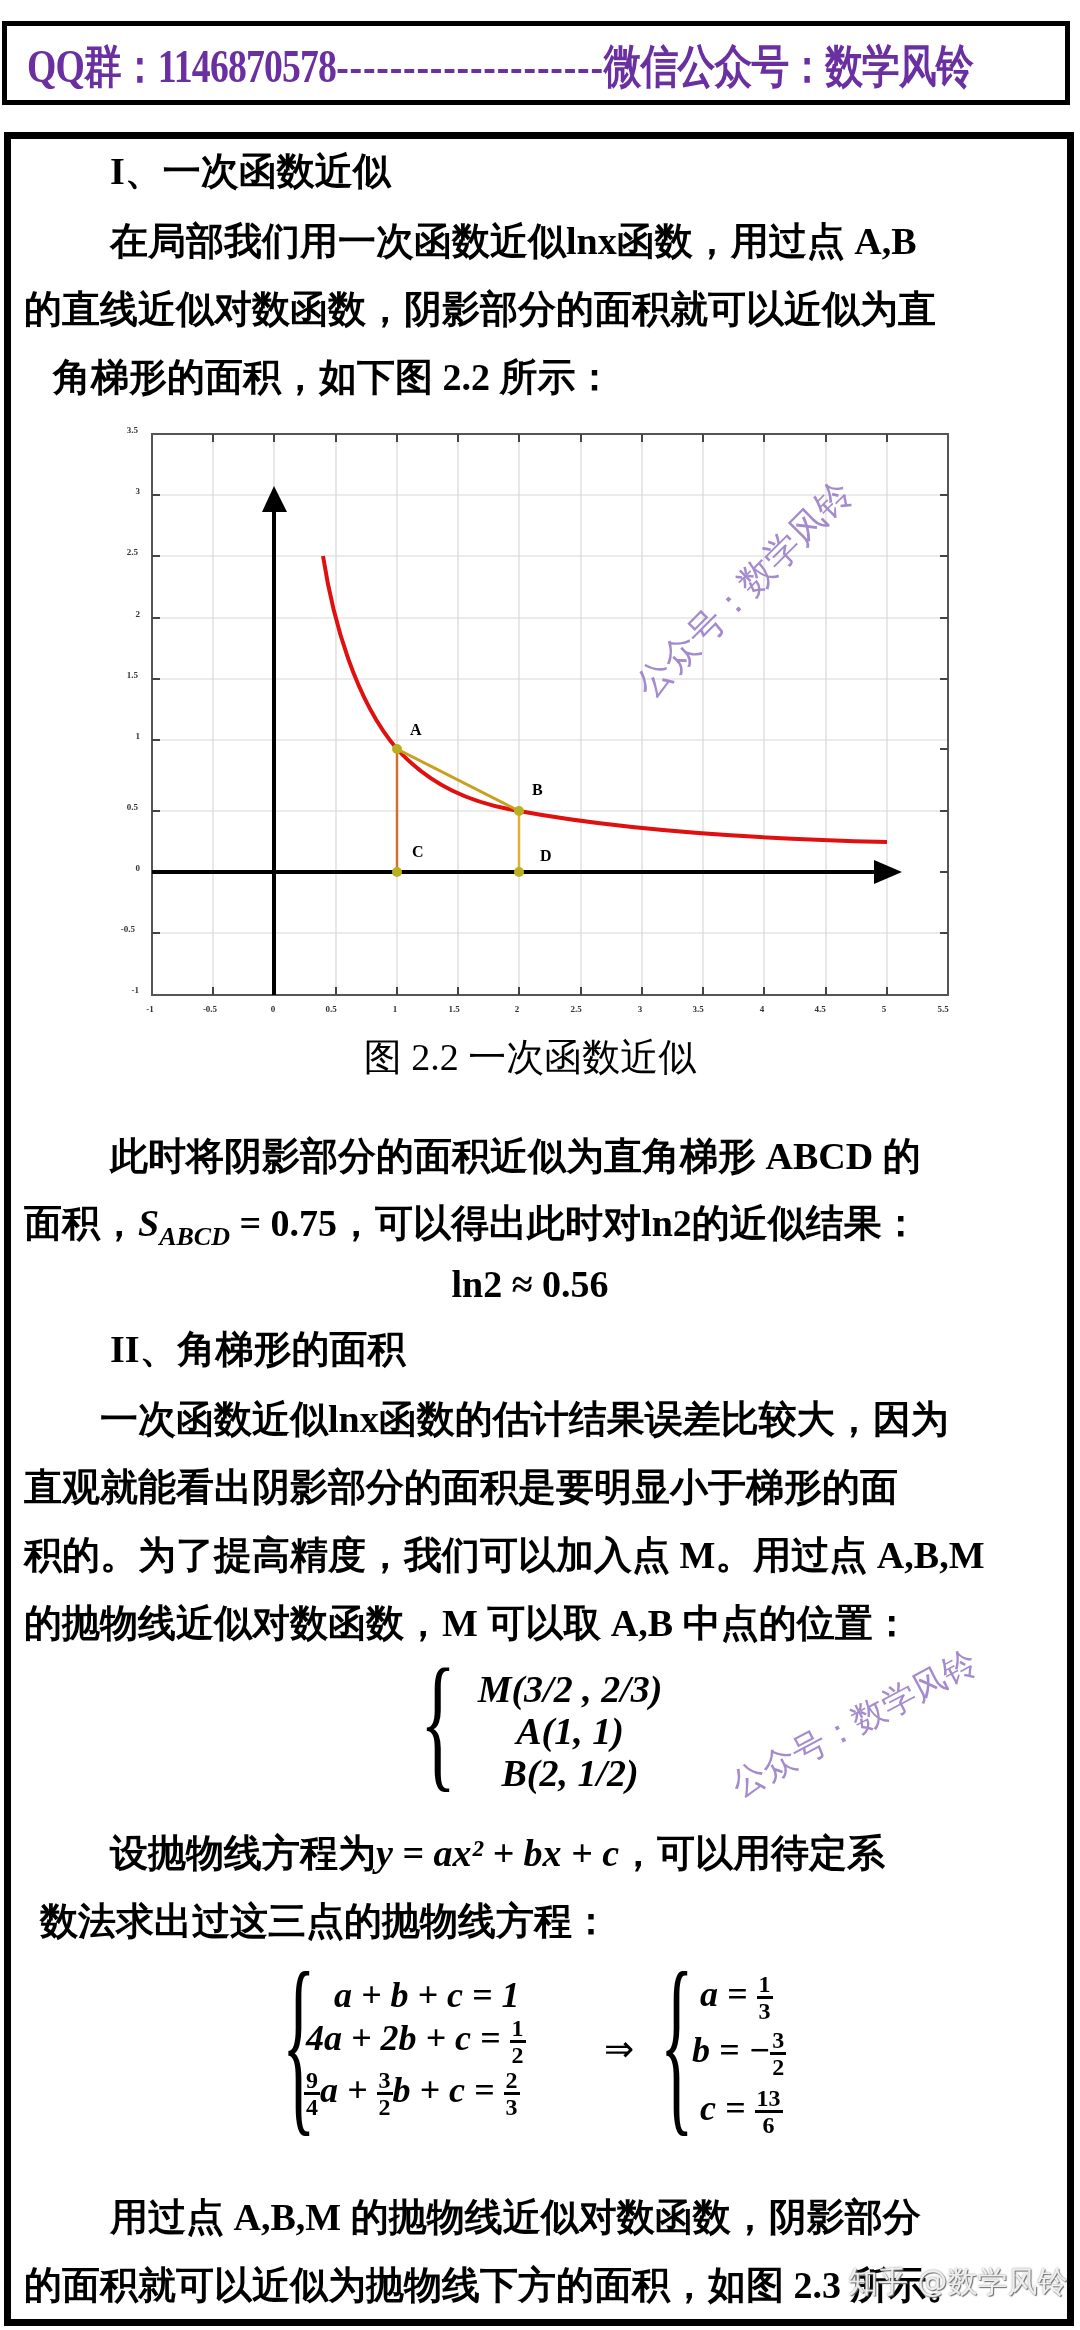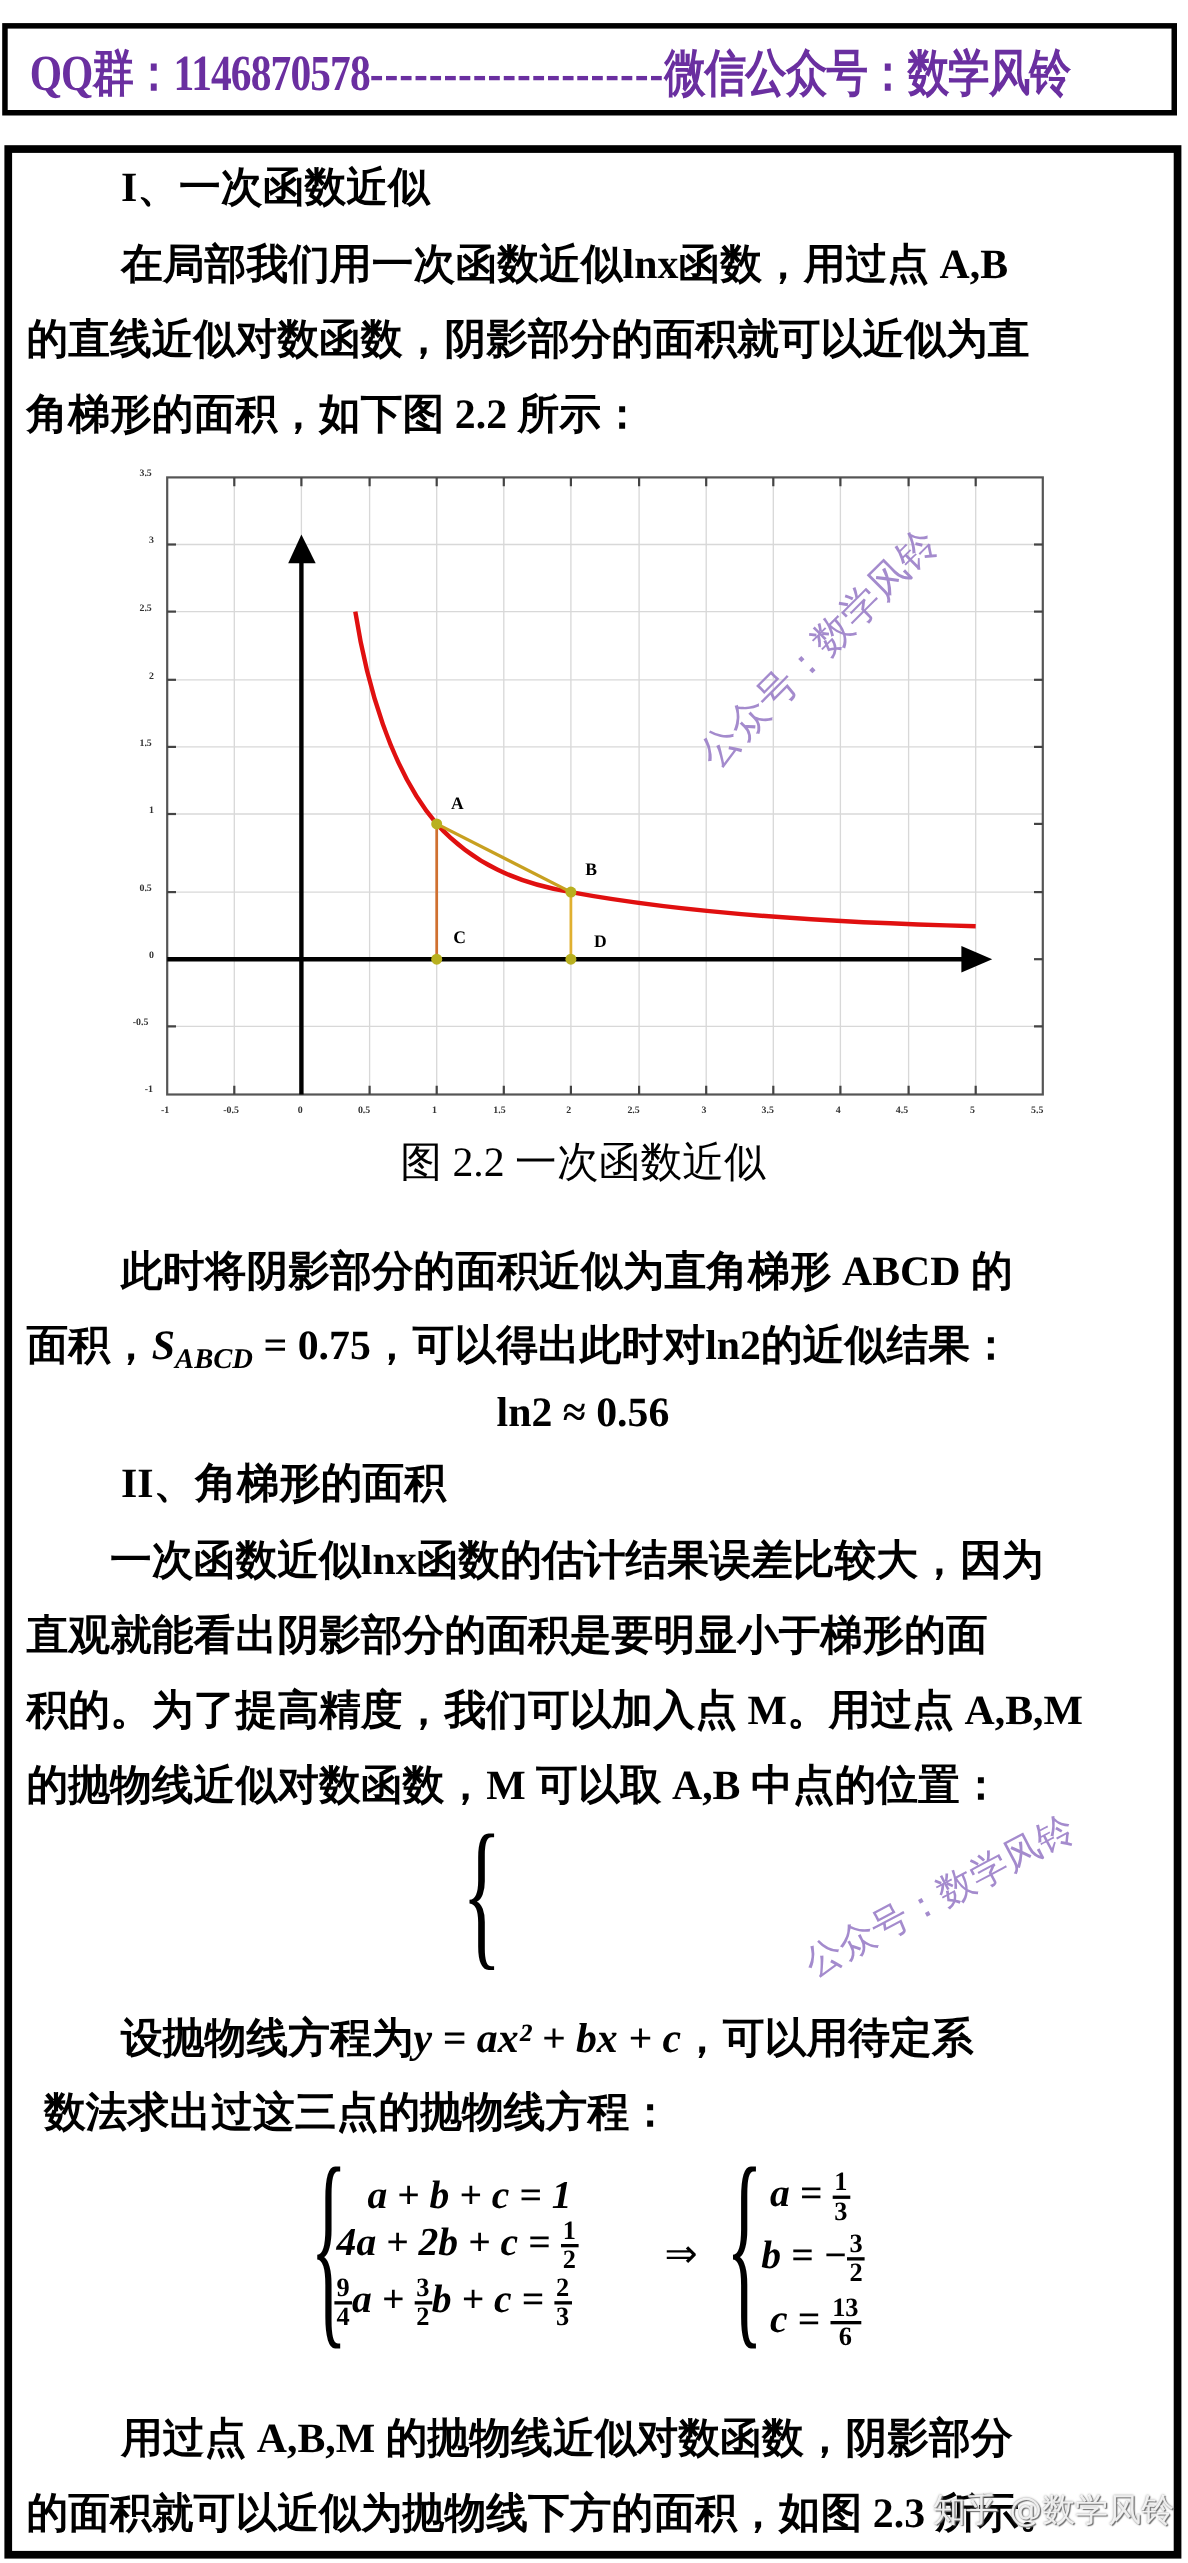--- a/index.html
+++ b/index.html
@@ -28,21 +28,21 @@
   <div class="banner-text">
     <span>QQ群：1146870578</span><span class="dash">--------------------</span><span>微信公众号：数学风铃</span>
   </div>
 </div>
 
 <div class="frame"></div>
 
 <div class="p ind" style="top:140px;">I、一次函数近似</div>
 <div class="p ind" style="top:210px;">在局部我们用一次函数近似lnx函数，用过点 A,B</div>
 <div class="p" style="top:278px;">的直线近似对数函数，阴影部分的面积就可以近似为直</div>
-<div class="p" style="top:346px;">角梯形的面积，如下图 2.2 所示：</div>
+<div class="p" style="top:346px;margin-left:29px;">角梯形的面积，如下图 2.2 所示：</div>
 
 <svg class="chart" viewBox="100 415 880 600" width="880" height="600" xmlns="http://www.w3.org/2000/svg">
   <g stroke="#d8d8d8" stroke-width="1.2">
     <line x1="213" y1="434" x2="213" y2="995"></line>
       <line x1="274" y1="434" x2="274" y2="995"></line>
       <line x1="336" y1="434" x2="336" y2="995"></line>
     <line x1="397" y1="434" x2="397" y2="995"></line>
       <line x1="458" y1="434" x2="458" y2="995"></line>
       <line x1="519" y1="434" x2="519" y2="995"></line>
     <line x1="581" y1="434" x2="581" y2="995"></line>
@@ -162,20 +162,25 @@
 <div class="p center" style="top:1253px;">ln2 ≈ 0.56</div>
 
 <div class="p ind" style="top:1318px;">II、角梯形的面积</div>
 <div class="p" style="left:100px;top:1388px;">一次函数近似lnx函数的估计结果误差比较大，因为</div>
 <div class="p" style="top:1456px;">直观就能看出阴影部分的面积是要明显小于梯形的面</div>
 <div class="p" style="top:1524px;">积的。为了提高精度，我们可以加入点 M。用过点 A,B,M</div>
 <div class="p" style="top:1592px;">的抛物线近似对数函数，M 可以取 A,B 中点的位置：</div>
 
 <div class="brace-block" style="left:420px;top:1668px;width:300px;height:140px;">
   <div class="brace" style="left:0;top:-22px;font-size:150px;line-height:150px;transform:scaleX(0.5);transform-origin:left top;">{</div>
+  <div style="position:absolute;left:40px;top:0;font-size:38px;line-height:42px;text-align:center;width:220px;">
+    <div>M(3/2 , 2/3)</div>
+    <div>A(1, 1)</div>
+    <div>B(2, 1/2)</div>
+  </div>
 </div>
 <div class="wm" style="left:745px;top:1762px;font-size:34px;transform:rotate(-28deg);">公众号：数学风铃</div>
 
 <div class="p ind" style="top:1822px;">
   <span>设抛物线方程为</span><span class="math">y = ax² + bx + c</span><span>，可以用待定系</span>
 </div>
 <div class="p" style="top:1890px;margin-left:16px;">数法求出过这三点的抛物线方程：</div>
 
 <div class="brace-block" style="left:282px;top:1972px;width:560px;height:180px;font-size:36px;">
   <div class="brace" style="left:0;top:-30px;font-size:200px;line-height:200px;transform:scaleX(0.35);transform-origin:left top;">{</div>

